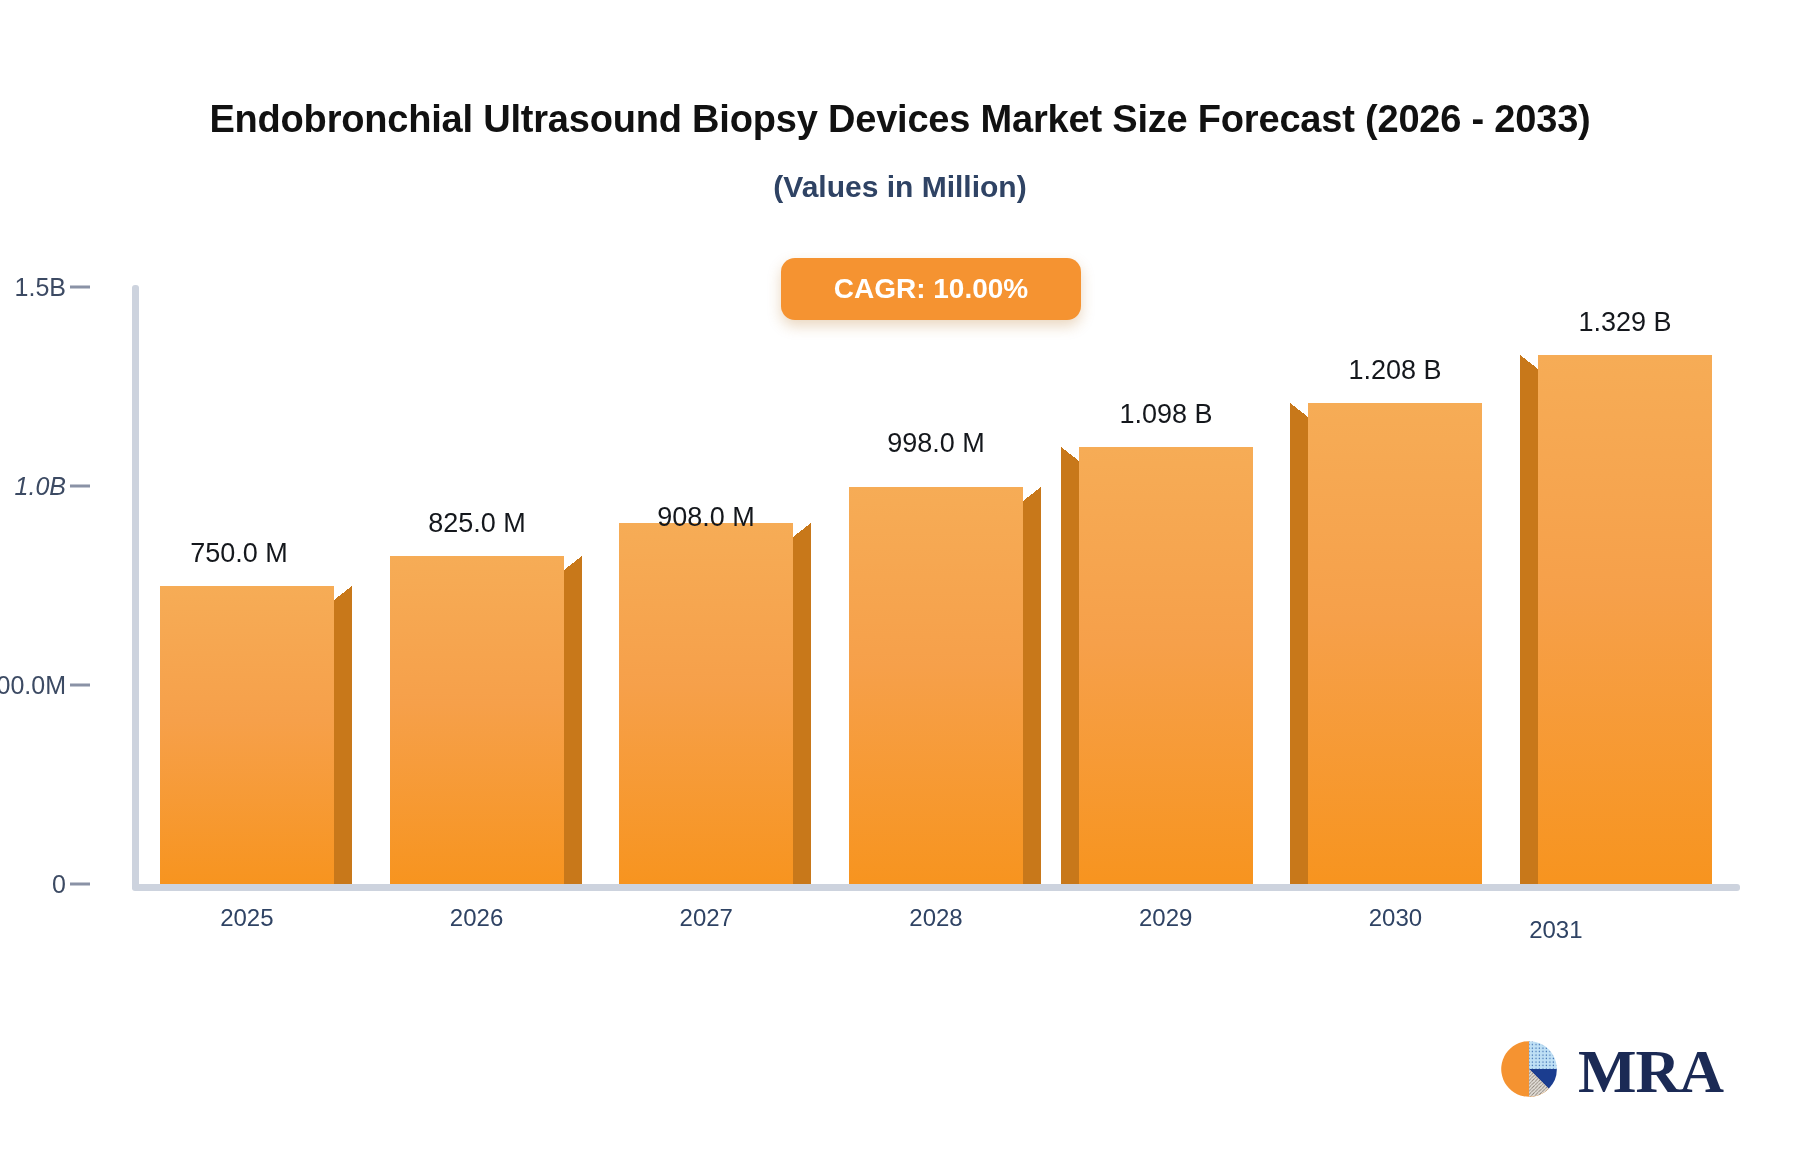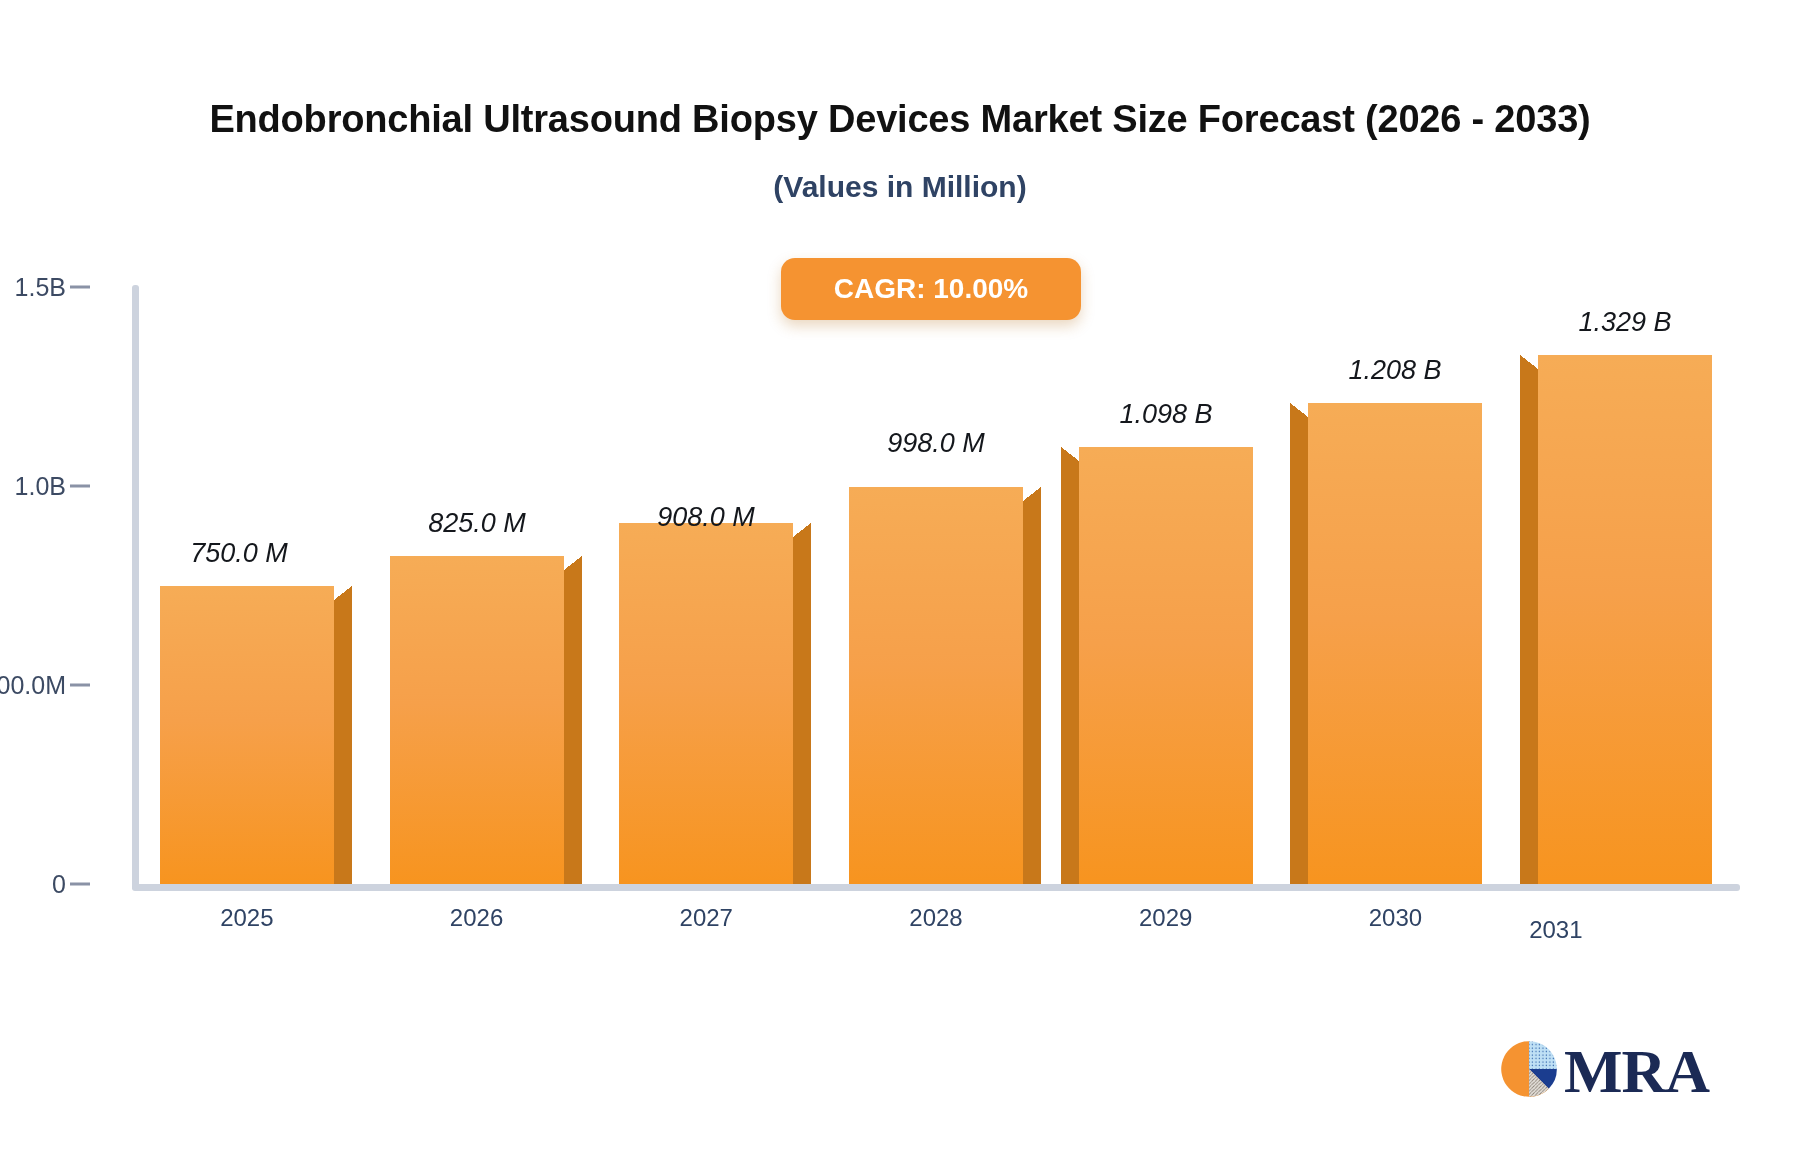--- a/index.html
+++ b/index.html
@@ -69,33 +69,32 @@
     position:absolute; bottom:0; left:0;
     width:100%;
     background:linear-gradient(180deg,#F6AC56 0%, #F6A04A 45%, #F7941F 100%);
   }
 
   .bar-value {
     position:absolute;
     text-align:center;
     font-size:27px; color:#14171C;
     white-space:nowrap;
-    font-style:italic;
   }
   .x-label {
     position:absolute;
     top:904px;
     text-align:center;
     font-size:24px; color:#2F4364;
   }
 
   
   #logo {
     position:absolute; left:1500px; top:1040px;
-    display:flex; align-items:center; gap:6px;
+    display:flex; align-items:center; gap:20px;
   }
   #logo-mark { display:block; }
   #logo-text {
     font-family:"Liberation Serif", serif;
     font-size:62px; font-weight:bold; color:#1B2A55;
     line-height:1; letter-spacing:-1px;
   }
 </style>
 </head>
 <body>
@@ -113,21 +112,21 @@
 
 <div id="y-ticks">
     <div class="y-tick" style="top: 884px; right: 42px;">
       <span class="ytxt">0</span>
       <span class="ydash"></span>
     </div>
     <div class="y-tick" style="top: 685px; right: 42px;">
       <span class="ytxt">500.0M</span>
       <span class="ydash"></span>
     </div>
-    <div class="y-tick" style="top: 486px; right: 42px;">
+    <div class="y-tick" style="top: 486px; right: 42px; font-style: italic;">
       <span class="ytxt">1.0B</span>
       <span class="ydash"></span>
     </div>
     <div class="y-tick" style="top: 287px; right: 42px;">
       <span class="ytxt">1.5B</span>
       <span class="ydash"></span>
     </div>
   </div>
 
 <div id="plot"></div>

